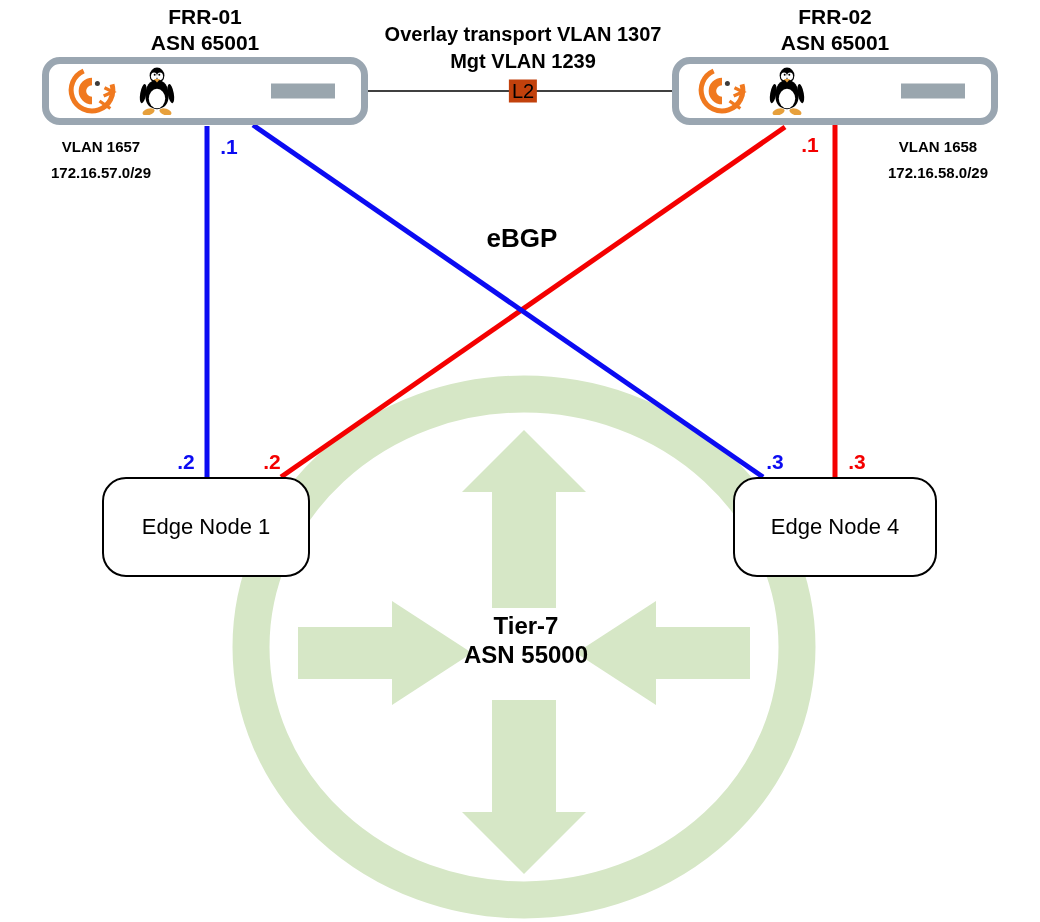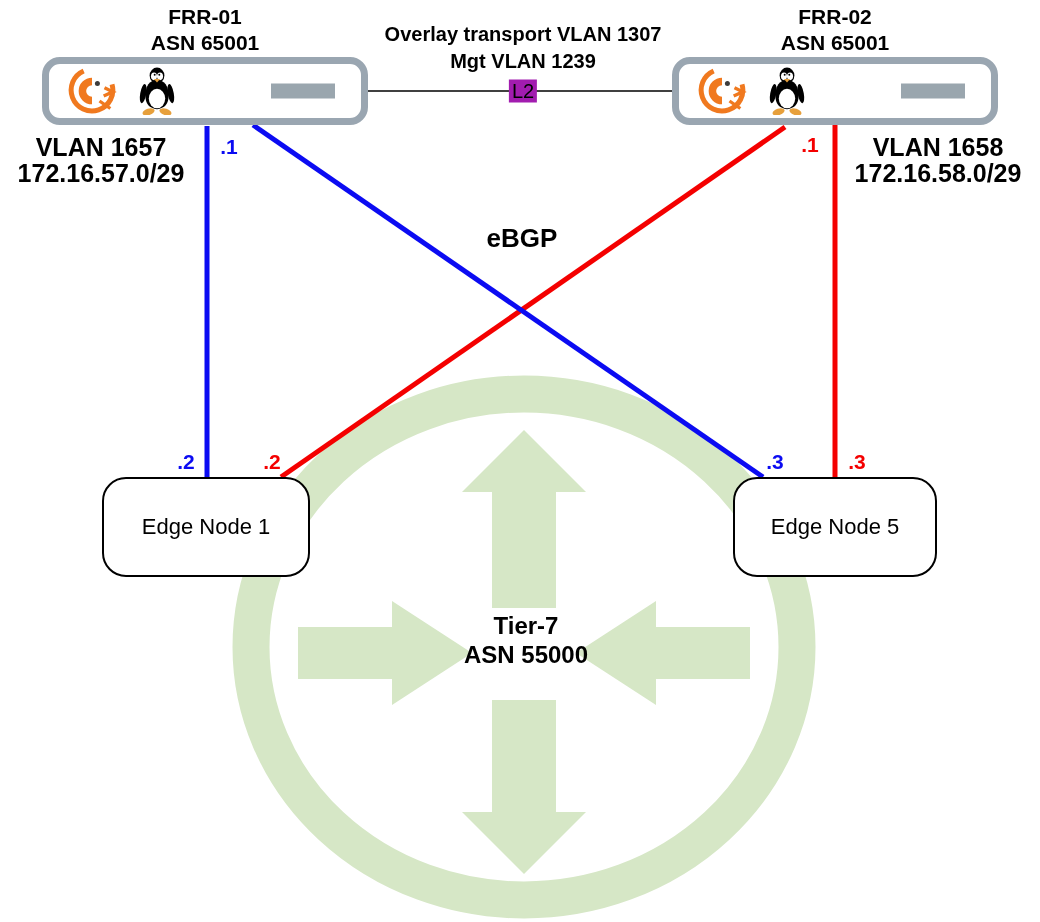--- a/index.html
+++ b/index.html
@@ -24,24 +24,24 @@
   .edge-node {
     position:absolute; box-sizing:border-box; width:208px; height:100px;
     background:#fff; border:2.5px solid #000; border-radius:24px;
     display:flex; align-items:center; justify-content:center;
     font-size:22px; font-weight:normal;
   }
   
   .lbl { position:absolute; transform:translateX(-50%); text-align:center; white-space:nowrap; color:var(--text); }
   .title { top:4px; font-size:21px; line-height:26px; font-weight:bold; }
   .overlay-lbl { top:21px; font-size:20px; line-height:27px; font-weight:bold; }
-  .vlan-lbl { top:134px; font-size:25px; line-height:26px; font-weight:bold; }
+  .vlan-lbl { top:134px; font-size:15px; line-height:26px; font-weight:bold; }
   .l2-lbl {
     position:absolute; left:523px; top:91px; transform:translate(-50%,-50%);
-    background:#a21caf; padding:0 3px; font-size:20px;
+    background:#c2410c; padding:0 3px; font-size:20px;
   }
   .ebgp-lbl { top:223px; font-size:26px; font-weight:bold; }
   .tier0-lbl { top:611px; font-size:24px; line-height:29px; font-weight:bold; }
   .ip { position:absolute; transform:translate(-50%,-50%); font-size:21px; font-weight:bold; }
   .ip.blue { color:var(--blue); }
   .ip.red { color:var(--red); }
 </style>
 </head>
 <body>
 
@@ -146,21 +146,21 @@
   <div class="ip red" style="left:272px; top:462px;">.2</div>
   <div class="ip blue" style="left:775px; top:462px;">.3</div>
   <div class="ip red" style="left:857px; top:462px;">.3</div>
 
   <div class="lbl ebgp-lbl" style="left:522px;text-align:right;">eBGP</div>
 
   <div class="edge-node" style="left:102px; top:477px;">
     <span>Edge Node 1</span>
   </div>
   <div class="edge-node" style="left:733px; top:477px; width:204px;">
-    <span>Edge Node 5</span>
+    <span>Edge Node 4</span>
   </div>
 
   <div class="lbl tier0-lbl" style="left:526px;">
     <div>Tier-7</div>
     <div>ASN 55000</div>
   </div>
 
 </div>
 
 </body></html>

